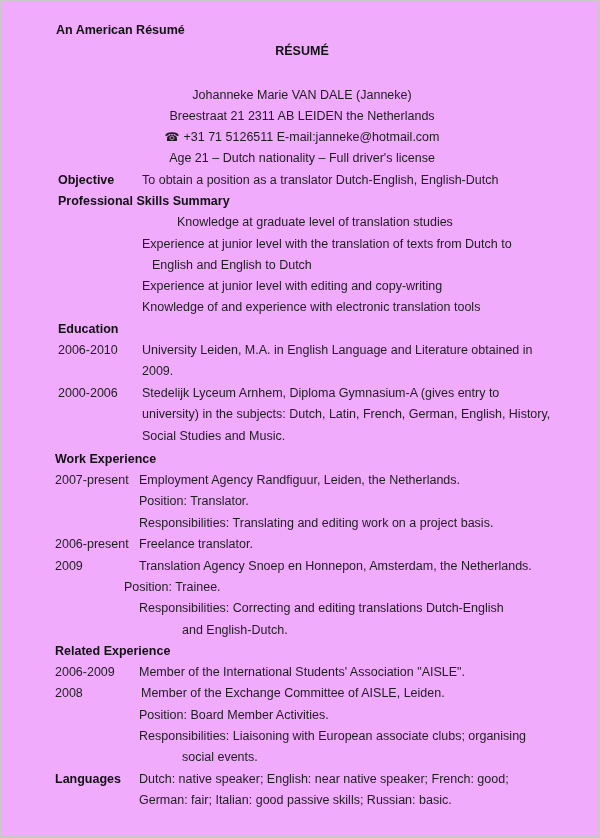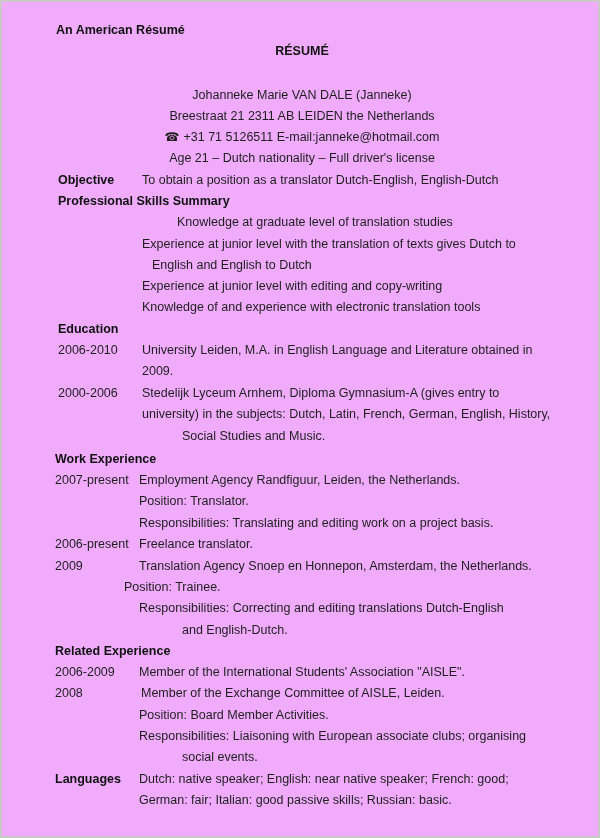--- a/index.html
+++ b/index.html
@@ -31,33 +31,33 @@
   <div class="abs center" style="top:128px;">
     <span class="phone-icon">☎</span><span>+31 71 5126511 E-mail:janneke@hotmail.com</span>
   </div>
   <div class="abs center" style="top:149px;">Age 21 – Dutch nationality – Full driver's license</div>
 
   <div class="abs bold" style="left:56px; top:171px;">Objective</div>
   <div class="abs" style="left:140px; top:171px;">To obtain a position as a translator Dutch-English, English-Dutch</div>
 
   <div class="abs bold" style="left:56px; top:192px;">Professional Skills Summary</div>
   <div class="abs" style="left:140px; top:213px;margin-left:35px;">Knowledge at graduate level of translation studies</div>
-  <div class="abs" style="left:140px; top:235px;">Experience at junior level with the translation of texts gives Dutch to</div>
+  <div class="abs" style="left:140px; top:235px;">Experience at junior level with the translation of texts from Dutch to</div>
   <div class="abs" style="left:140px; top:256px;margin-left:10px;">English and English to Dutch</div>
   <div class="abs" style="left:140px; top:277px;">Experience at junior level with editing and  copy-writing</div>
   <div class="abs" style="left:140px; top:298px;">Knowledge of and experience with electronic translation tools</div>
 
   <div class="abs bold" style="left:56px; top:320px;">Education</div>
   <div class="abs" style="left:56px; top:341px;">2006-2010</div>
   <div class="abs" style="left:140px; top:341px;">University Leiden, M.A. in English Language and Literature obtained in</div>
   <div class="abs" style="left:140px; top:362px;">2009.</div>
   <div class="abs" style="left:56px; top:384px;">2000-2006</div>
   <div class="abs" style="left:140px; top:384px;">Stedelijk Lyceum Arnhem, Diploma  Gymnasium-A (gives entry to</div>
   <div class="abs" style="left:140px; top:405px;">university) in the subjects: Dutch, Latin,  French, German, English, History,</div>
-  <div class="abs" style="left:140px; top:427px;margin-left:40px;">Social Studies and Music.</div>
+  <div class="abs" style="left:140px; top:427px;">Social Studies and Music.</div>
 
   <div class="abs bold" style="left:53px; top:450px;">Work Experience</div>
   <div class="abs" style="left:53px; top:471px;">2007-present</div>
   <div class="abs" style="left:137px; top:471px;">Employment Agency Randfiguur, Leiden, the Netherlands.</div>
   <div class="abs" style="left:137px; top:492px;">Position: Translator.</div>
   <div class="abs" style="left:137px; top:514px;">Responsibilities: Translating and  editing work on a project basis.</div>
   <div class="abs" style="left:53px; top:535px;">2006-present</div>
   <div class="abs" style="left:137px; top:535px;">Freelance translator.</div>
   <div class="abs" style="left:53px; top:557px;">2009</div>
   <div class="abs" style="left:137px; top:557px;">Translation Agency Snoep en Honnepon, Amsterdam, the Netherlands.</div>

